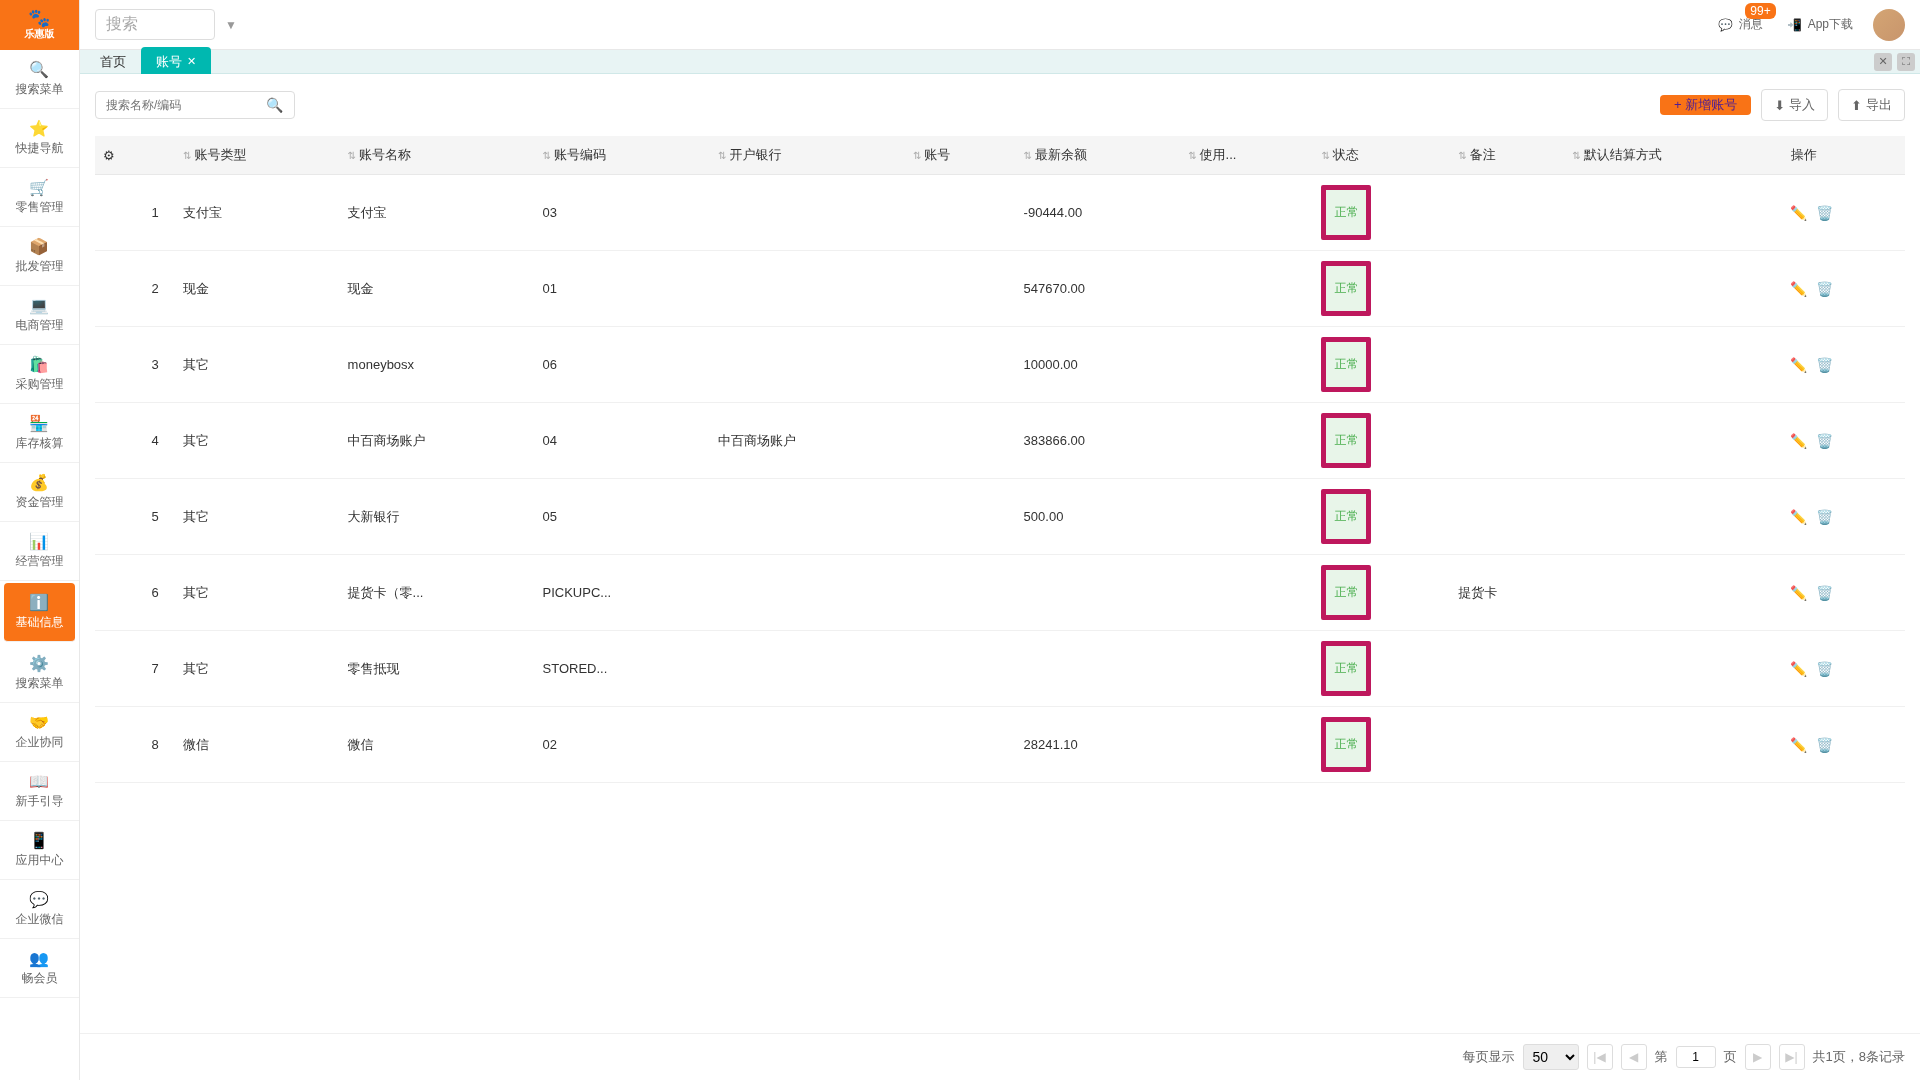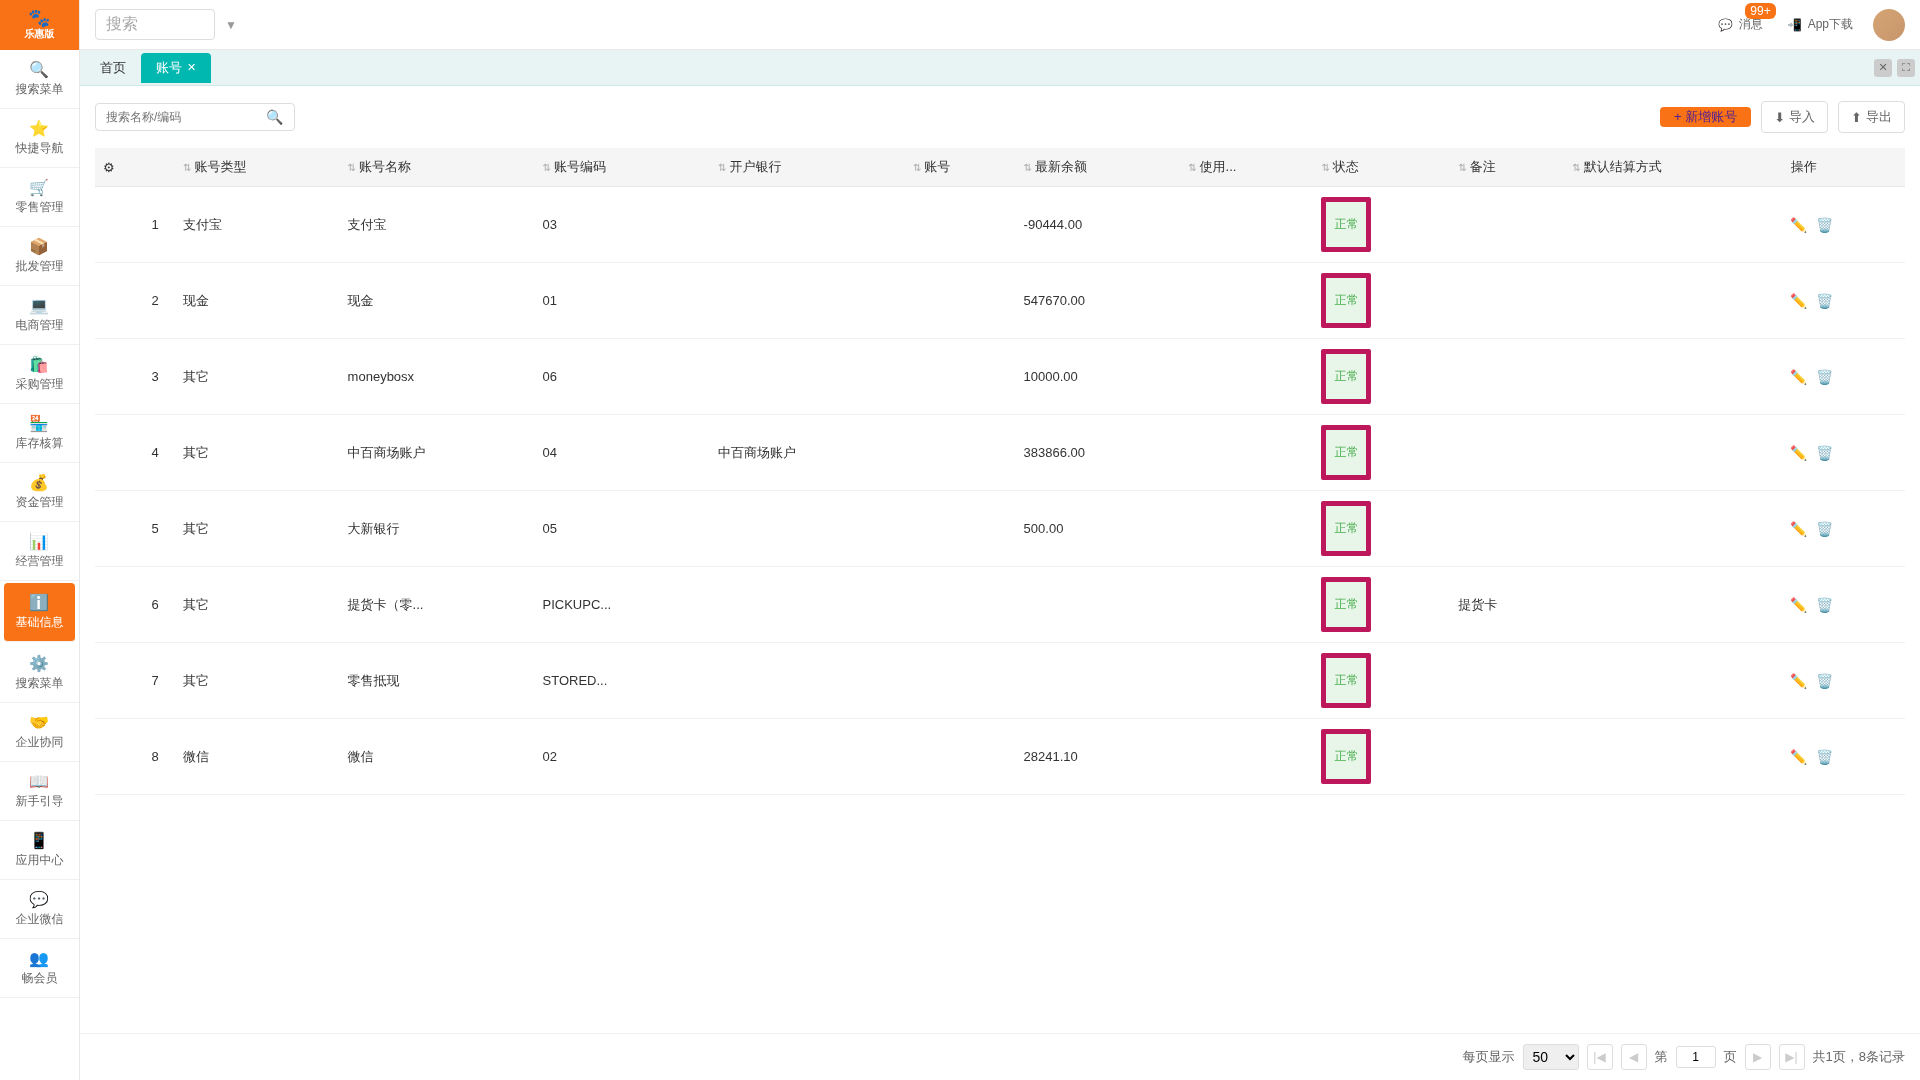--- a/index.html
+++ b/index.html
@@ -116,21 +116,21 @@
       border-radius: 50%;
       background: #ccc;
       overflow: hidden;
     }
 
     
     .tab-bar {
       background: #e8f4f4;
       display: flex;
       align-items: center;
-      height: 36px;
+      height: 24px;
       padding: 0 5px;
       border-bottom: 1px solid #d0e8e8;
       flex-shrink: 0;
     }
     .tab-item {
       padding: 6px 15px;
       font-size: 13px;
       cursor: pointer;
       border-radius: 4px 4px 0 0;
       display: flex;

